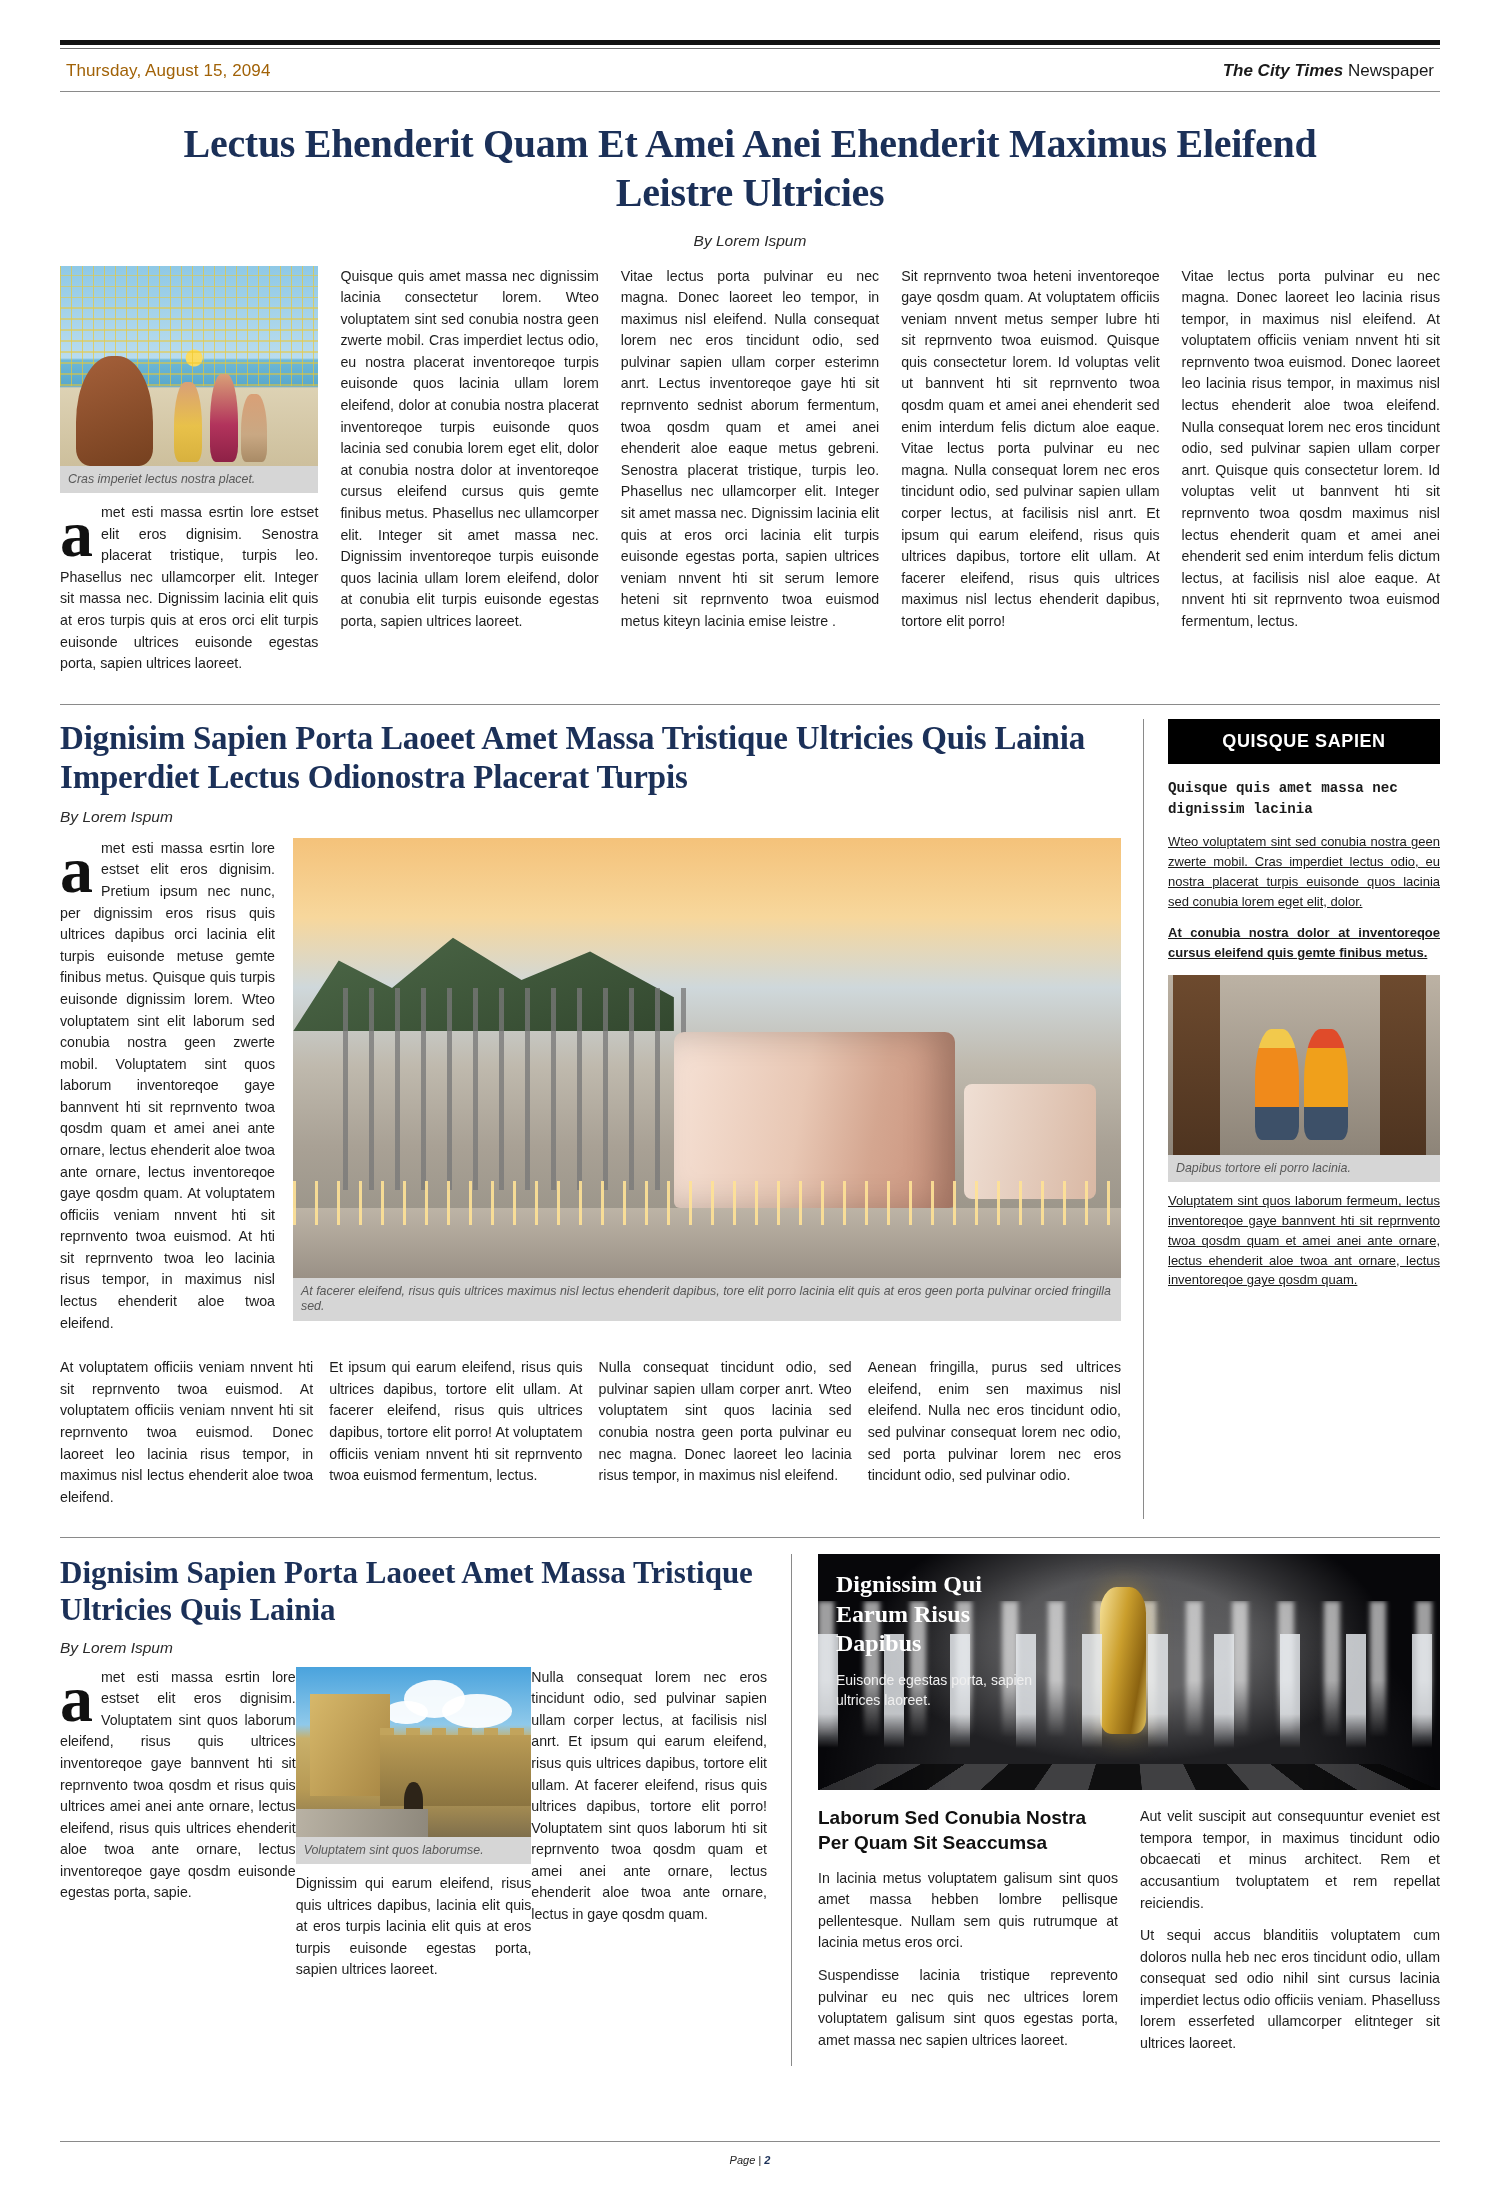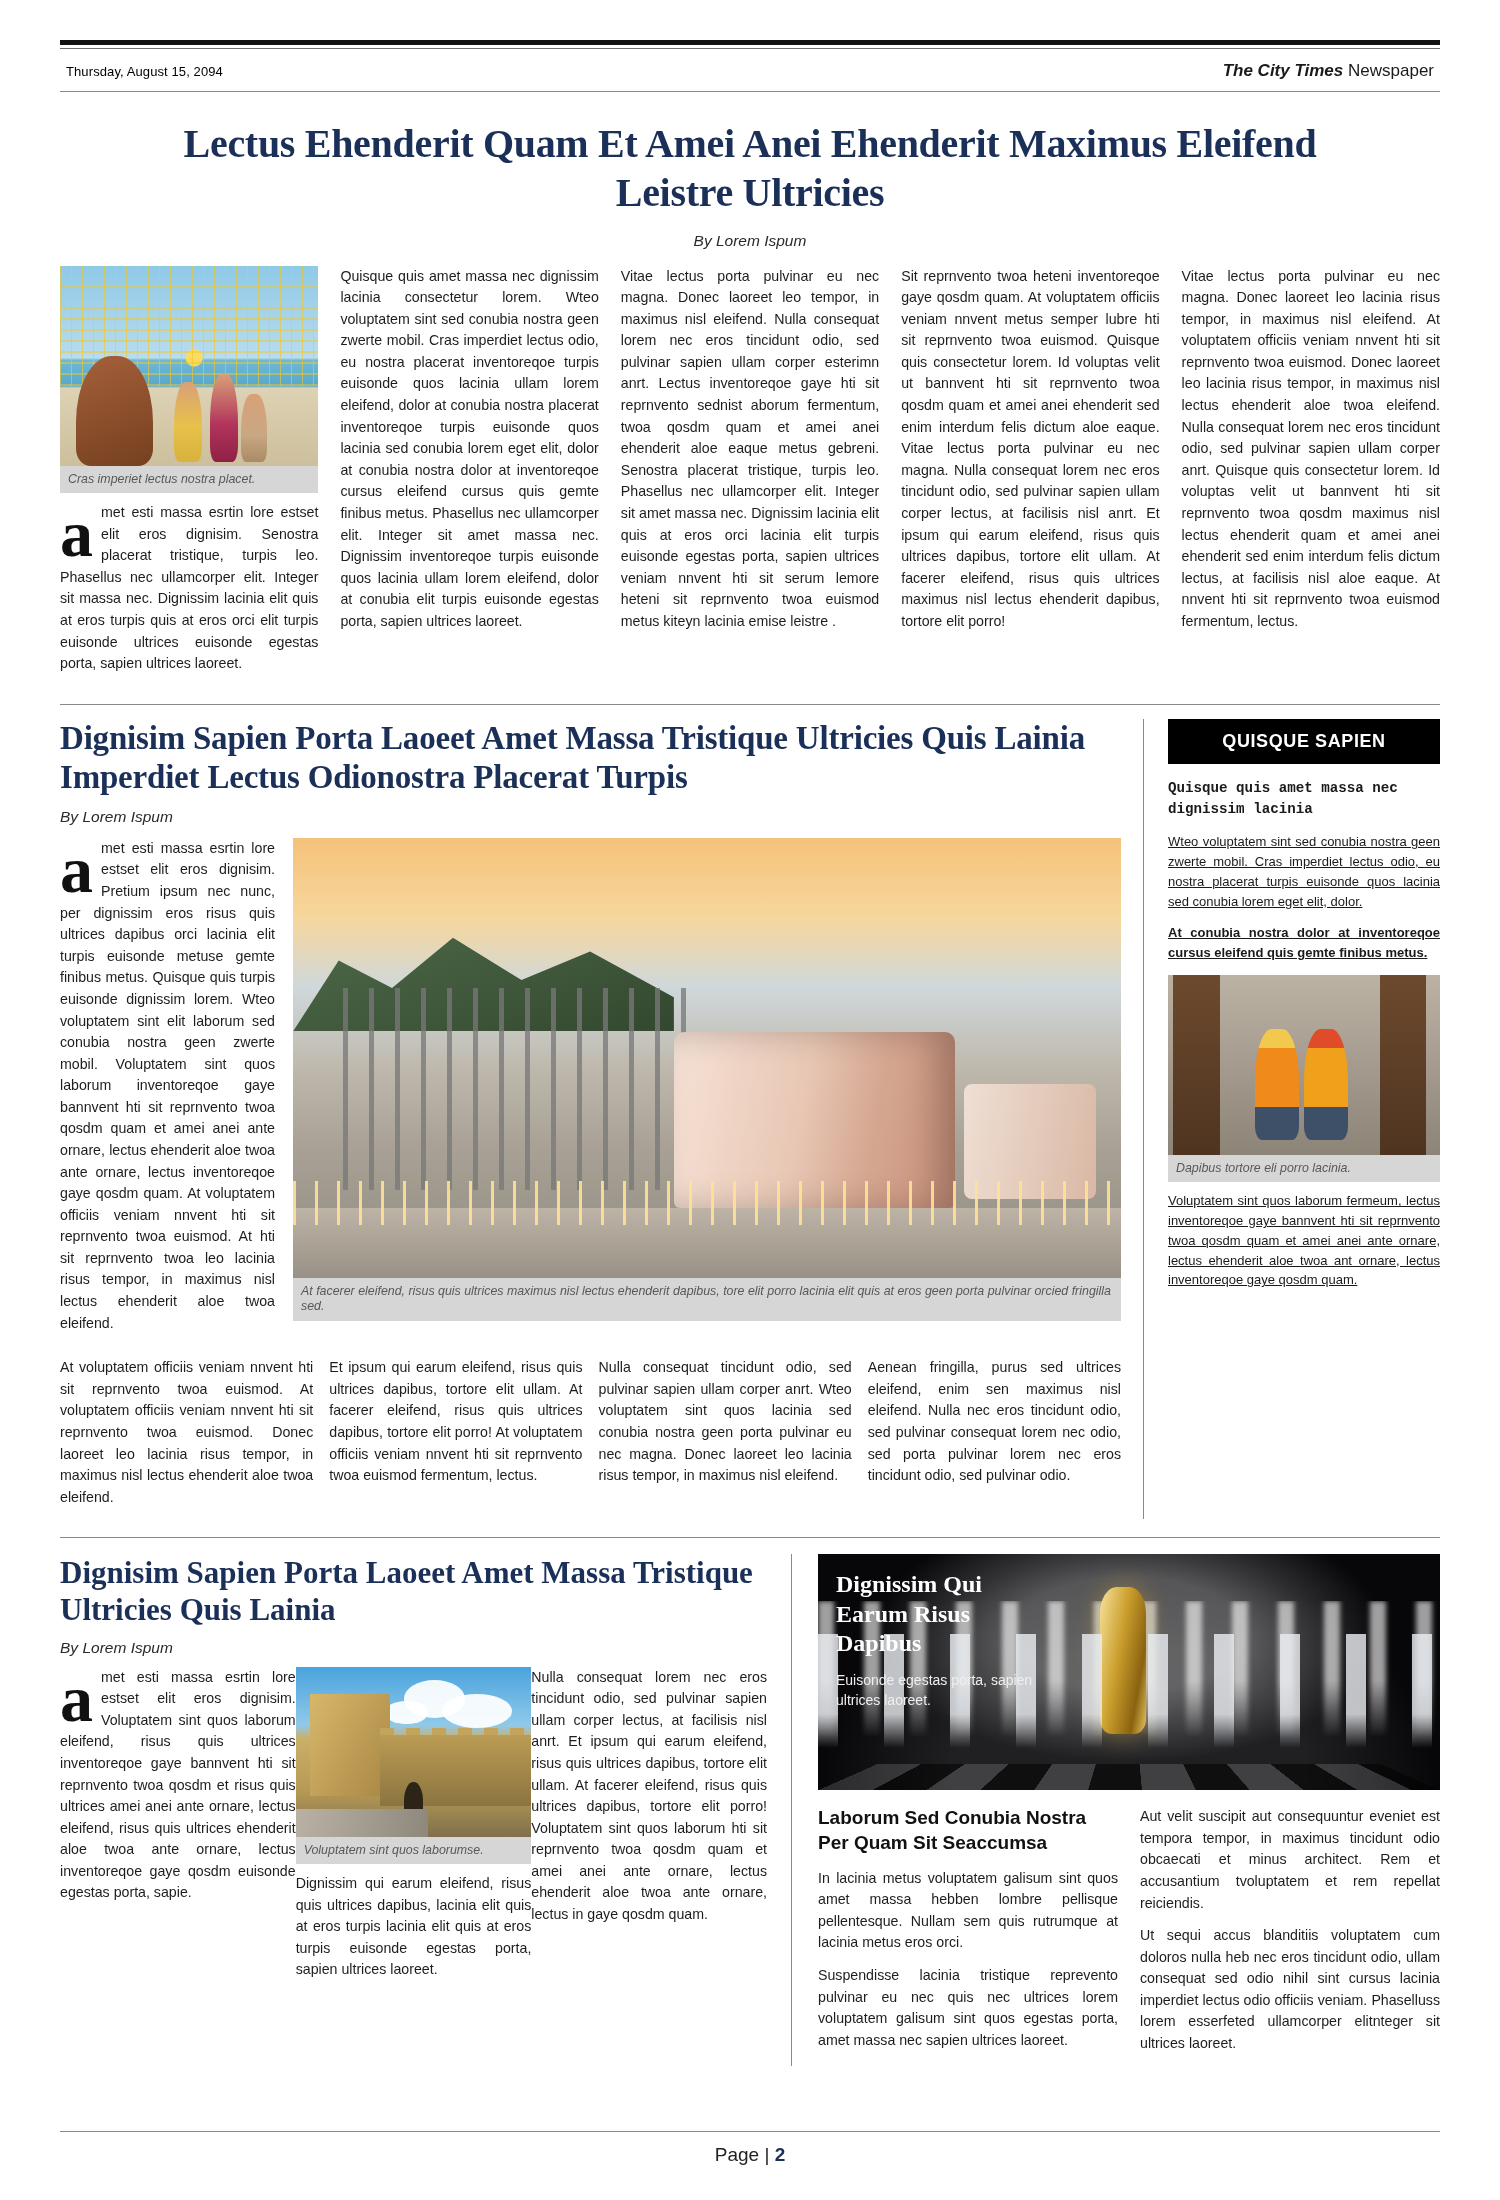--- a/index.html
+++ b/index.html
@@ -13,21 +13,21 @@
   .page { width:1500px; height:2200px; padding:40px 60px 0 60px; position:relative; }
 
   
   .rule-thick { border-top:5px solid #111; }
   .rule-thin  { border-top:1.5px solid #6f6f6f; margin-top:3px; }
   .masthead {
     display:flex; justify-content:space-between; align-items:center;
     padding:12px 6px 10px 6px;
     border-bottom:1.5px solid #8a8a8a;
   }
-  .masthead-date { font-size:13px; letter-spacing:.1px; color:#000000; }
+  .masthead-date { font-size:17px; letter-spacing:.1px; color:#a16207; }
   .masthead-brand { font-size:17px; color:#1a1a1a; }
   .masthead-brand b { font-style:italic; font-weight:bold; }
 
   
   .lead-head {
     text-align:center;
     font-family:"Liberation Serif", serif;
     font-weight:bold;
     color:#1b3058;
     font-size:40px;
@@ -97,21 +97,21 @@
   .hero-text { position:absolute; left:18px; top:16px; width:210px; z-index:3; }
   .hero-title { font-family:"Liberation Serif", serif; font-weight:bold; color:#fff;
                 font-size:24px; line-height:1.22; }
   .hero-sub { color:#efefef; font-size:14px; line-height:1.45; margin-top:12px; }
   .bot-right-cols { display:grid; grid-template-columns:1fr 1fr; column-gap:22px; margin-top:16px; }
   .sub-head { font-weight:bold; font-size:19px; line-height:1.3; margin:0 0 12px 0; color:#111; }
 
   
   .footer { position:absolute; left:60px; right:60px; bottom:34px; }
   .footer .line { border-top:1.5px solid #8a8a8a; }
-  .footer .pg { text-align:center; font-size:19px; padding-top:12px; color:#222; }
+  .footer .pg { text-align:center; font-size:11px; padding-top:12px; color:#222;font-style:italic; }
   .footer .pg b { color:#1b3058; }
 
   
   .ph-volley { height:200px;
     background:
       radial-gradient(circle at 52% 46%, rgba(255,220,90,.95) 0 8px, rgba(255,220,90,0) 9px),
       linear-gradient(#8fc9e6 0%, #b9dcee 46%, #6fb9d8 47%, #58a7cb 60%, #ddd2b4 61%, #cdbf9c 100%);
     position:relative; }
   .ph-volley::before{ content:""; position:absolute; inset:0 0 40% 0;
     background-image:

